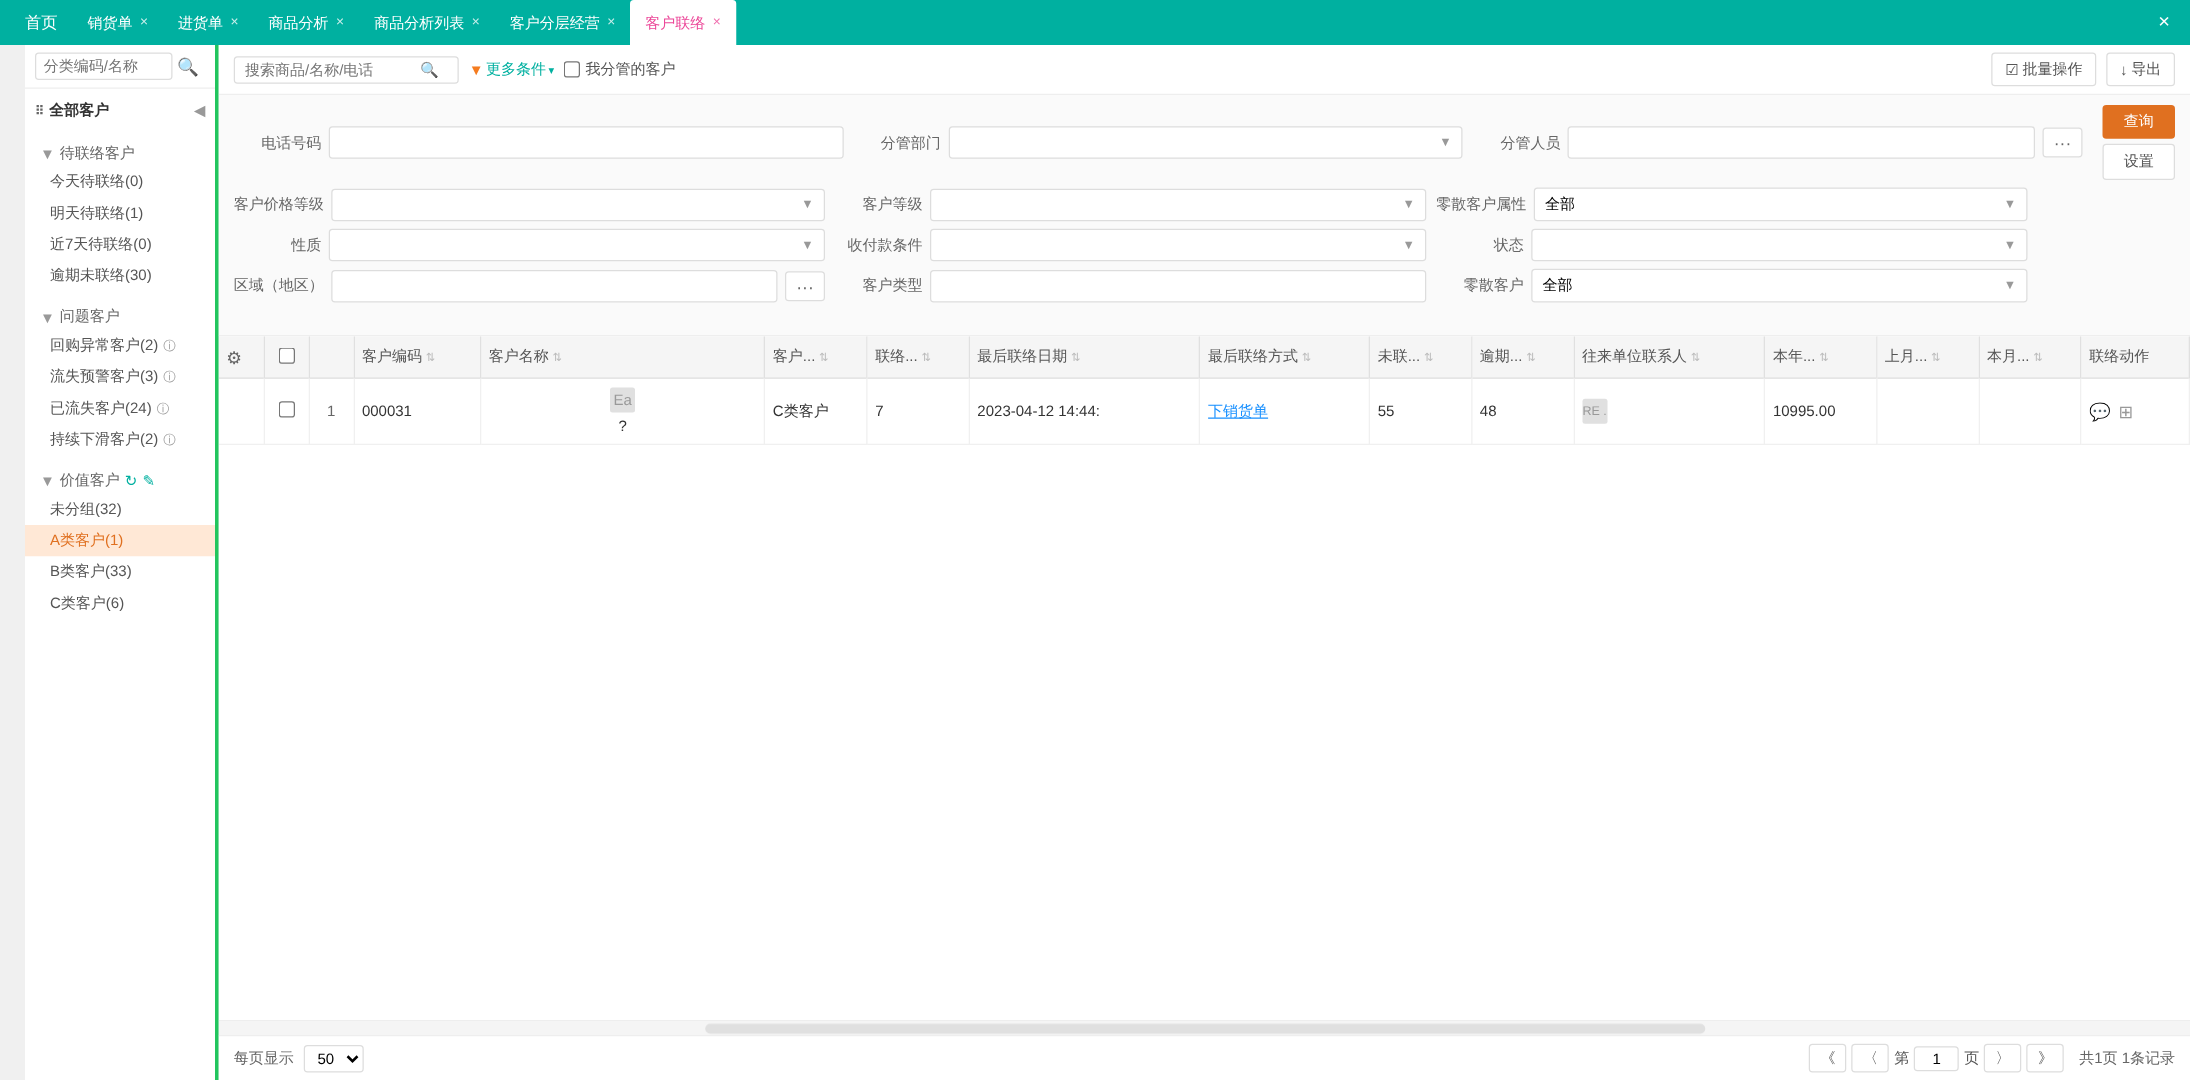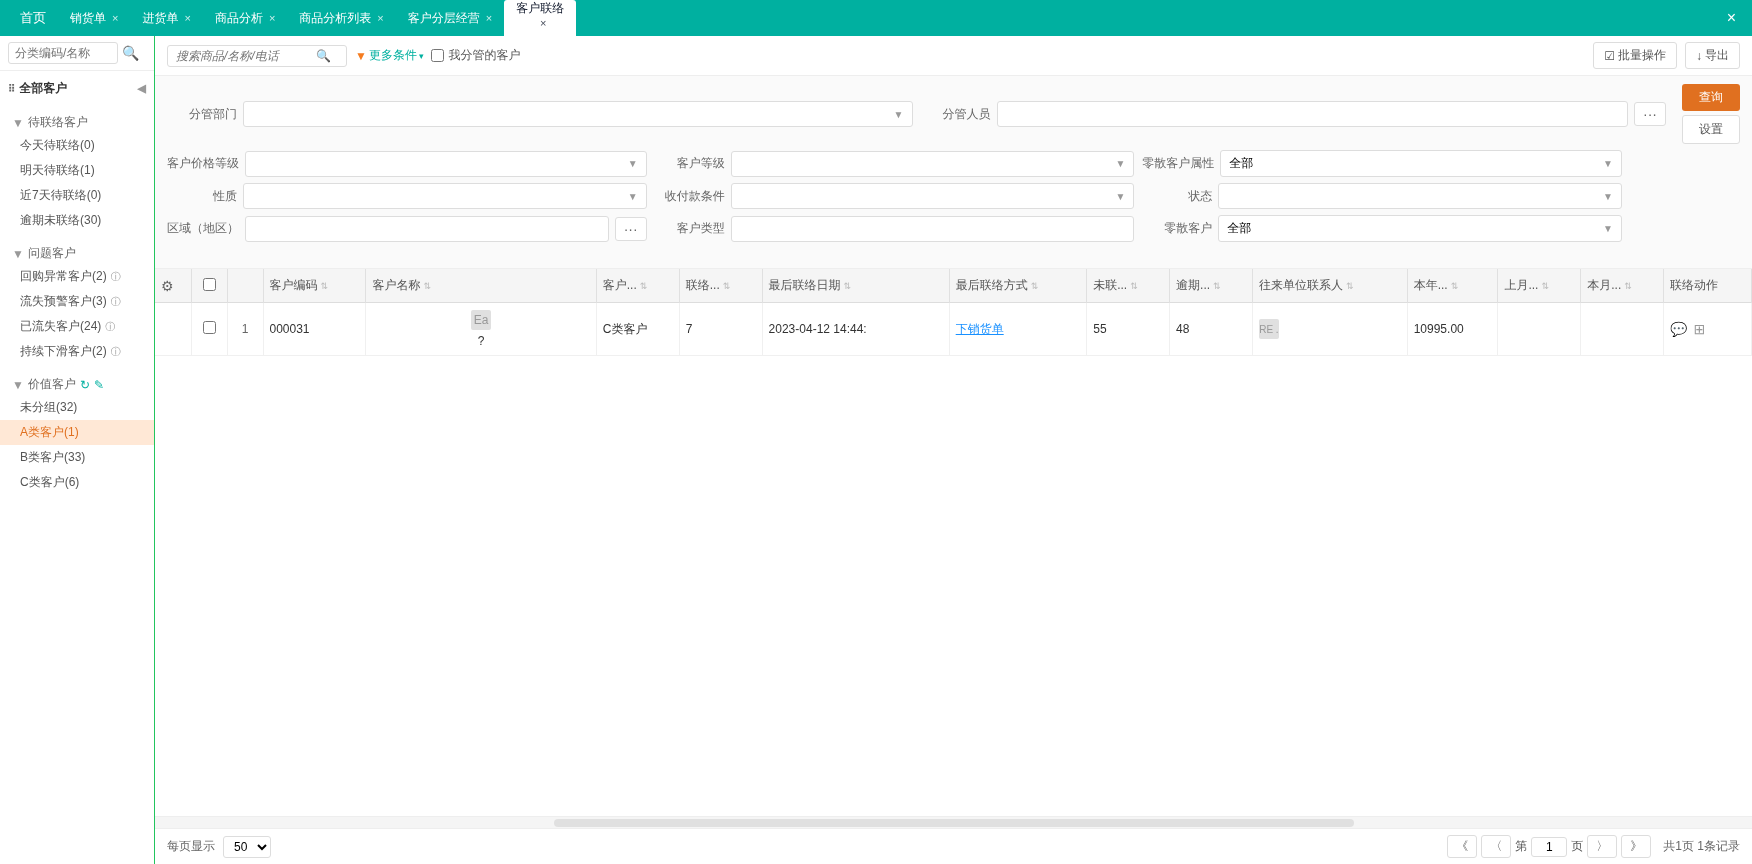--- a/index.html
+++ b/index.html
@@ -25,45 +25,45 @@
       font-size: 13px;
     }
     .nav-tab.home { font-size: 13px; }
     .nav-tab .close-x {
       margin-left: 6px;
       font-size: 11px;
       opacity: 0.8;
     }
     .nav-tab.active {
       background: white;
-      color: #0f172a;
+      color: #ec4899;
       border-radius: 3px 3px 0 0;
-      flex-direction: column;
     }
     .nav-spacer { flex: 1; }
     .nav-close-btn {
       color: white;
       font-size: 16px;
       cursor: pointer;
       padding: 0 8px;
     }
 
     
     .main-container {
       display: flex;
       height: calc(864px - 36px);
     }
 
     
     .sidebar {
       width: 155px;
       background: #fff;
-      border-right: 1px solid #22c55e;
+      border-right: 3px solid #22c55e;
       overflow-y: auto;
       flex-shrink: 0;
+      margin-left: 20px;
     }
     .sidebar-search {
       display: flex;
       align-items: center;
       padding: 6px 8px;
       border-bottom: 1px solid #eee;
     }
     .sidebar-search input {
       border: 1px solid #ddd;
       border-radius: 3px;
@@ -518,21 +518,21 @@
       <div class="sidebar-item">
         <span>C类客户(6)</span>
       </div>
     </div>
   </div>
 
   <div class="content-area">
 
     <div class="filter-bar">
       <div class="filter-search-input">
-        <input type="text" style="border: none; outline: none; font-size: 12px; width: 140px; font-style: italic;" placeholder="搜索商品/名称/电话">
+        <input type="text" style="border: none; outline: none; font-size: 12px; width: 140px;" placeholder="搜索商品/名称/电话">
         <span class="filter-search-icon">🔍</span>
       </div>
       <div class="more-conditions">
         <span style="color:#f57c20;">▼</span>
         <span>更多条件</span>
         <span style="font-size:9px;">▾</span>
       </div>
       <div class="my-customers">
         <input type="checkbox" style="">
         <span>我分管的客户</span>
@@ -545,20 +545,24 @@
         <button class="export-btn">
           <span>↓</span>
           <span>导出</span>
         </button>
       </div>
     </div>
 
     <div class="advanced-filters">
 
       <div class="filter-row">
+        <div class="filter-cell">
+          <span class="filter-label">电话号码</span>
+          <input class="filter-input-field" style="flex: 1 1 0%; font-size: 12px;">
+        </div>
         <div class="filter-cell">
           <span class="filter-label">分管部门</span>
           <div class="filter-select">
             <span></span>
             <span class="chevron">▼</span>
           </div>
         </div>
         <div class="filter-cell">
           <span class="filter-label">分管人员</span>
           <input class="filter-input-field" style="flex: 1 1 0%; font-size: 12px;">

